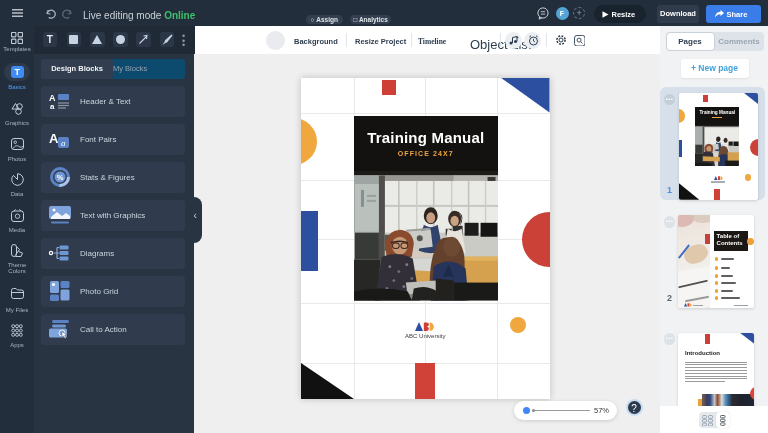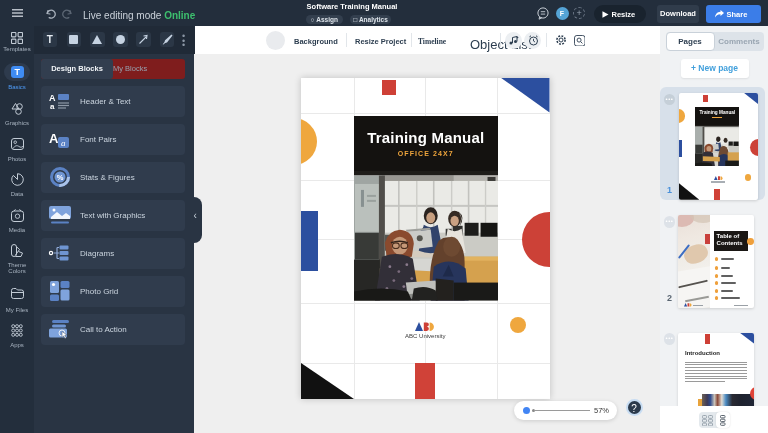--- a/index.html
+++ b/index.html
@@ -154,21 +154,20 @@
   <svg class="abs" style="left:46px; top:9px;" width="10" height="10" viewBox="0 0 10 10">
     <path d="M2,1.5 L1,4.5 L4,5" fill="none" stroke="#A9B2BD" stroke-width="1.2" stroke-linecap="round" stroke-linejoin="round"></path>
     <path d="M1.3,4.3 A4,4 0 1 1 3.2,8.6" fill="none" stroke="#A9B2BD" stroke-width="1.3" stroke-linecap="round"></path>
   </svg>
   <svg class="abs" style="left:62px; top:9px;" width="10" height="10" viewBox="0 0 10 10">
     <path d="M8,1.5 L9,4.5 L6,5" fill="none" stroke="#5C6774" stroke-width="1.2" stroke-linecap="round" stroke-linejoin="round"></path>
     <path d="M8.7,4.3 A4,4 0 1 0 6.8,8.6" fill="none" stroke="#5C6774" stroke-width="1.3" stroke-linecap="round"></path>
   </svg>
   <div class="abs" style="left:83px; top:9.5px; font-size:10px; color:#CBD2DA;">Live editing mode <span style="color:#3DBF6E; font-weight:bold;">Online</span></div>
 
-  <div class="abs" style="left:252px; top:2px; width:200px; text-align:center; font-size:7.5px; font-weight:bold; color:#FFFFFF;">Software Training Manual</div>
 
   <div class="abs" style="left:306px; top:14.5px; width:36.5px; height:9.5px; background:#333F4E; border-radius:5px; color:#DFE5EB; font-size:6.5px; font-weight:bold; line-height:9.5px; text-align:center;">○&nbsp;Assign</div>
   <div class="abs" style="left:350px; top:14.5px; width:41px; height:9.5px; background:#333F4E; border-radius:5px; color:#DFE5EB; font-size:6.5px; font-weight:bold; line-height:9.5px; text-align:center;">□&nbsp;Analytics</div>
 
   <svg class="abs" style="left:536.5px; top:7px;" width="12" height="13" viewBox="0 0 12 13">
     <circle cx="6" cy="6" r="5.1" fill="none" stroke="#C7CED6" stroke-width="1"></circle>
     <path d="M2.6,9.8 L2.1,12.2 L5,10.6" fill="none" stroke="#C7CED6" stroke-width="1" stroke-linejoin="round"></path>
     <line x1="3.8" y1="4.7" x2="8.2" y2="4.7" stroke="#C7CED6" stroke-width="0.9"></line>
     <line x1="3.8" y1="7.1" x2="8.2" y2="7.1" stroke="#C7CED6" stroke-width="0.9"></line>
   </svg>
@@ -306,21 +305,21 @@
       <circle cx="2.2" cy="10.8" r="1.5"></circle>
         <circle cx="6" cy="10.8" r="1.5"></circle>
         <circle cx="9.8" cy="10.8" r="1.5"></circle>
     </g>
   </svg>
   <div class="rlbl" style="top:316px;">Apps</div>
 </div>
 
 <div class="abs" id="panel" style="left:34px; top:54px; width:160px; height:379px; background:#293443;">
 
-  <div class="abs" style="left:7px; top:5px; width:144px; height:19.5px; background:#7f1d1d; border-radius:3px;">
+  <div class="abs" style="left:7px; top:5px; width:144px; height:19.5px; background:#0c4a6e; border-radius:3px;">
     <div class="abs" style="left:0; top:0; width:72px; height:19.5px; background:#323E4F; border-radius:3px; color:#F2F5F8; font-size:7.5px; font-weight:bold; text-align:center; line-height:19.5px;">Design Blocks</div>
     <div class="abs" style="left:72px; top:0; width:72px; height:19.5px; color:#97A2B0; font-size:7.5px; text-align:left; line-height:19.5px;">My Blocks</div>
   </div>
   <style>
     .card { position:absolute; left:7px; width:144px; height:30.5px; background:#303C4D; border-radius:4px; }
     .clbl { position:absolute; left:39px; top:11px; font-size:8px; color:#CBD5DF; }
   </style>
   <div class="card" style="top:32px;">
     <svg class="abs" style="left:8px; top:7px;" width="22" height="16" viewBox="0 0 22 16">
       <text x="0" y="8" font-size="9" font-weight="bold" fill="#fff" font-family="Liberation Sans">A</text>

